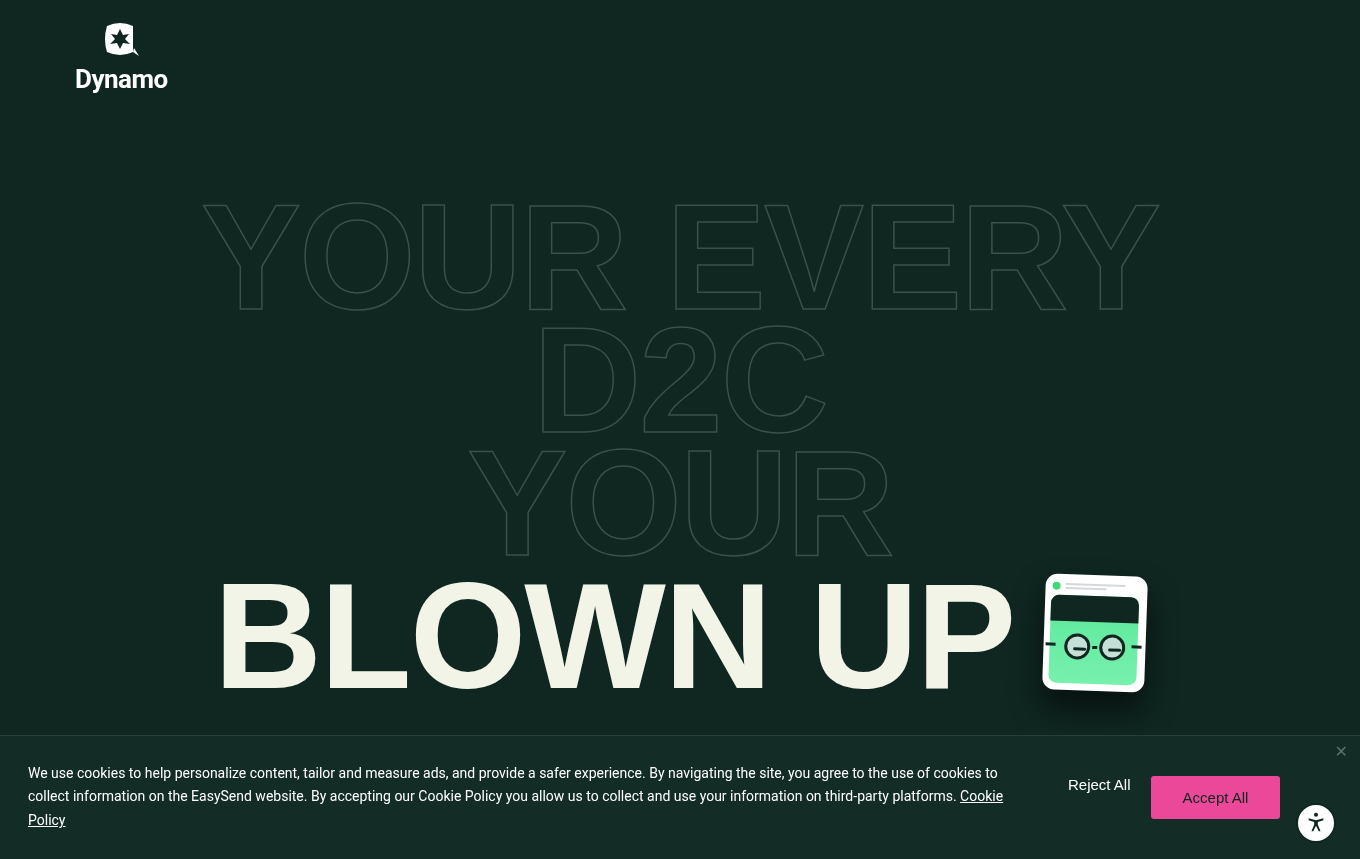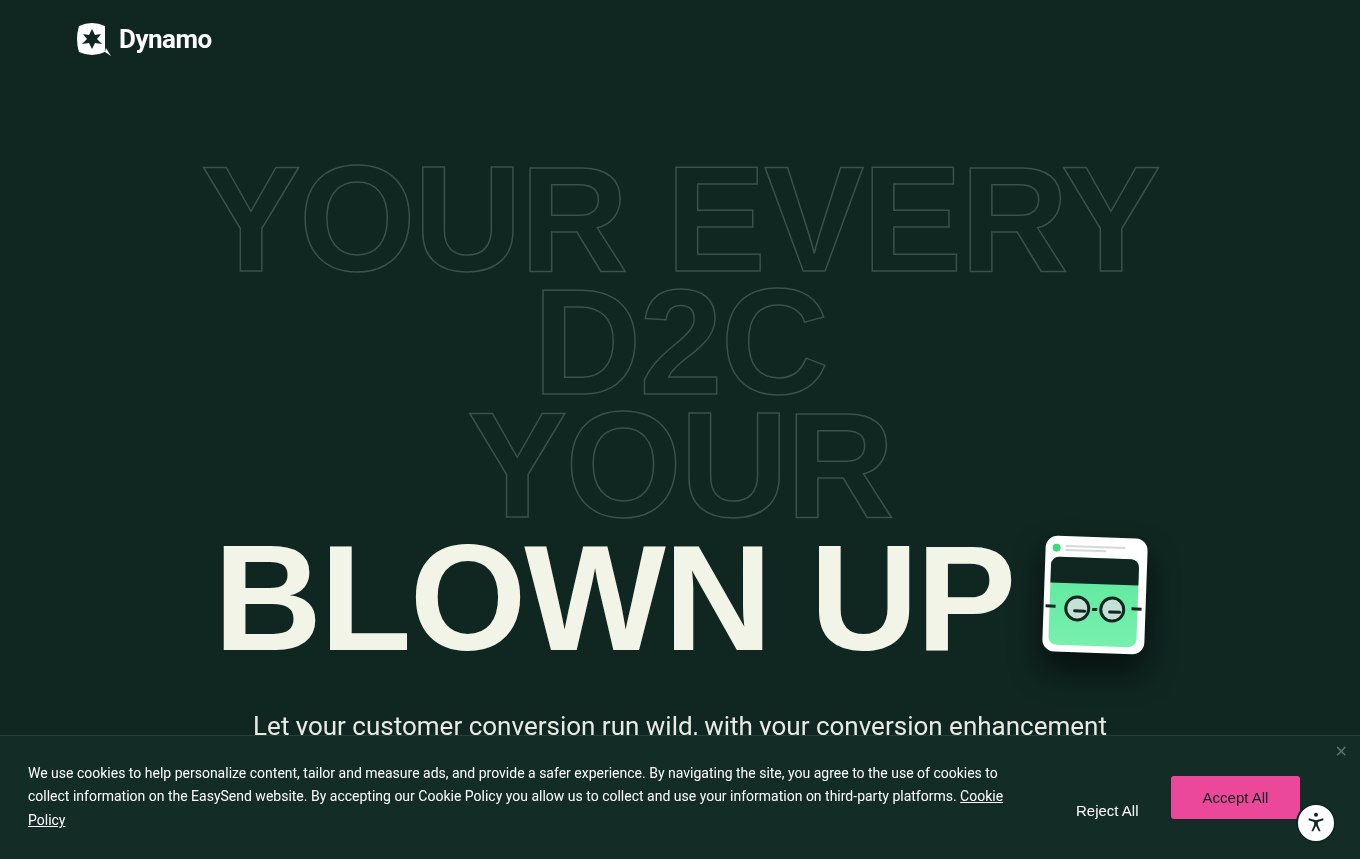--- a/index.html
+++ b/index.html
@@ -23,20 +23,21 @@
       display: flex;
       justify-content: space-between;
       align-items: center;
       padding: 22px 75px;
     }
 
     .logo {
       display: flex;
       align-items: center;
       gap: 8px;
+      flex-direction: column;
     }
 
     .logo-icon {
       width: 36px;
       height: 34px;
       position: relative;
     }
 
     .logo-text {
       font-size: 26px;
@@ -252,23 +253,22 @@
     }
 
     .cookie-policy-link {
       text-decoration: underline;
       cursor: pointer;
       color: #ffffff;
     }
 
     .cookie-actions {
       display: flex;
-      align-items: flex-end;
-      gap: 32px;
-      margin-left: 8px;
+      align-items: flex-start;
+      gap: 20px;
     }
 
     .reject-button {
       background: transparent;
       border: none;
       color: #ffffff;
       font-size: 15px;
       cursor: pointer;
     }
 

